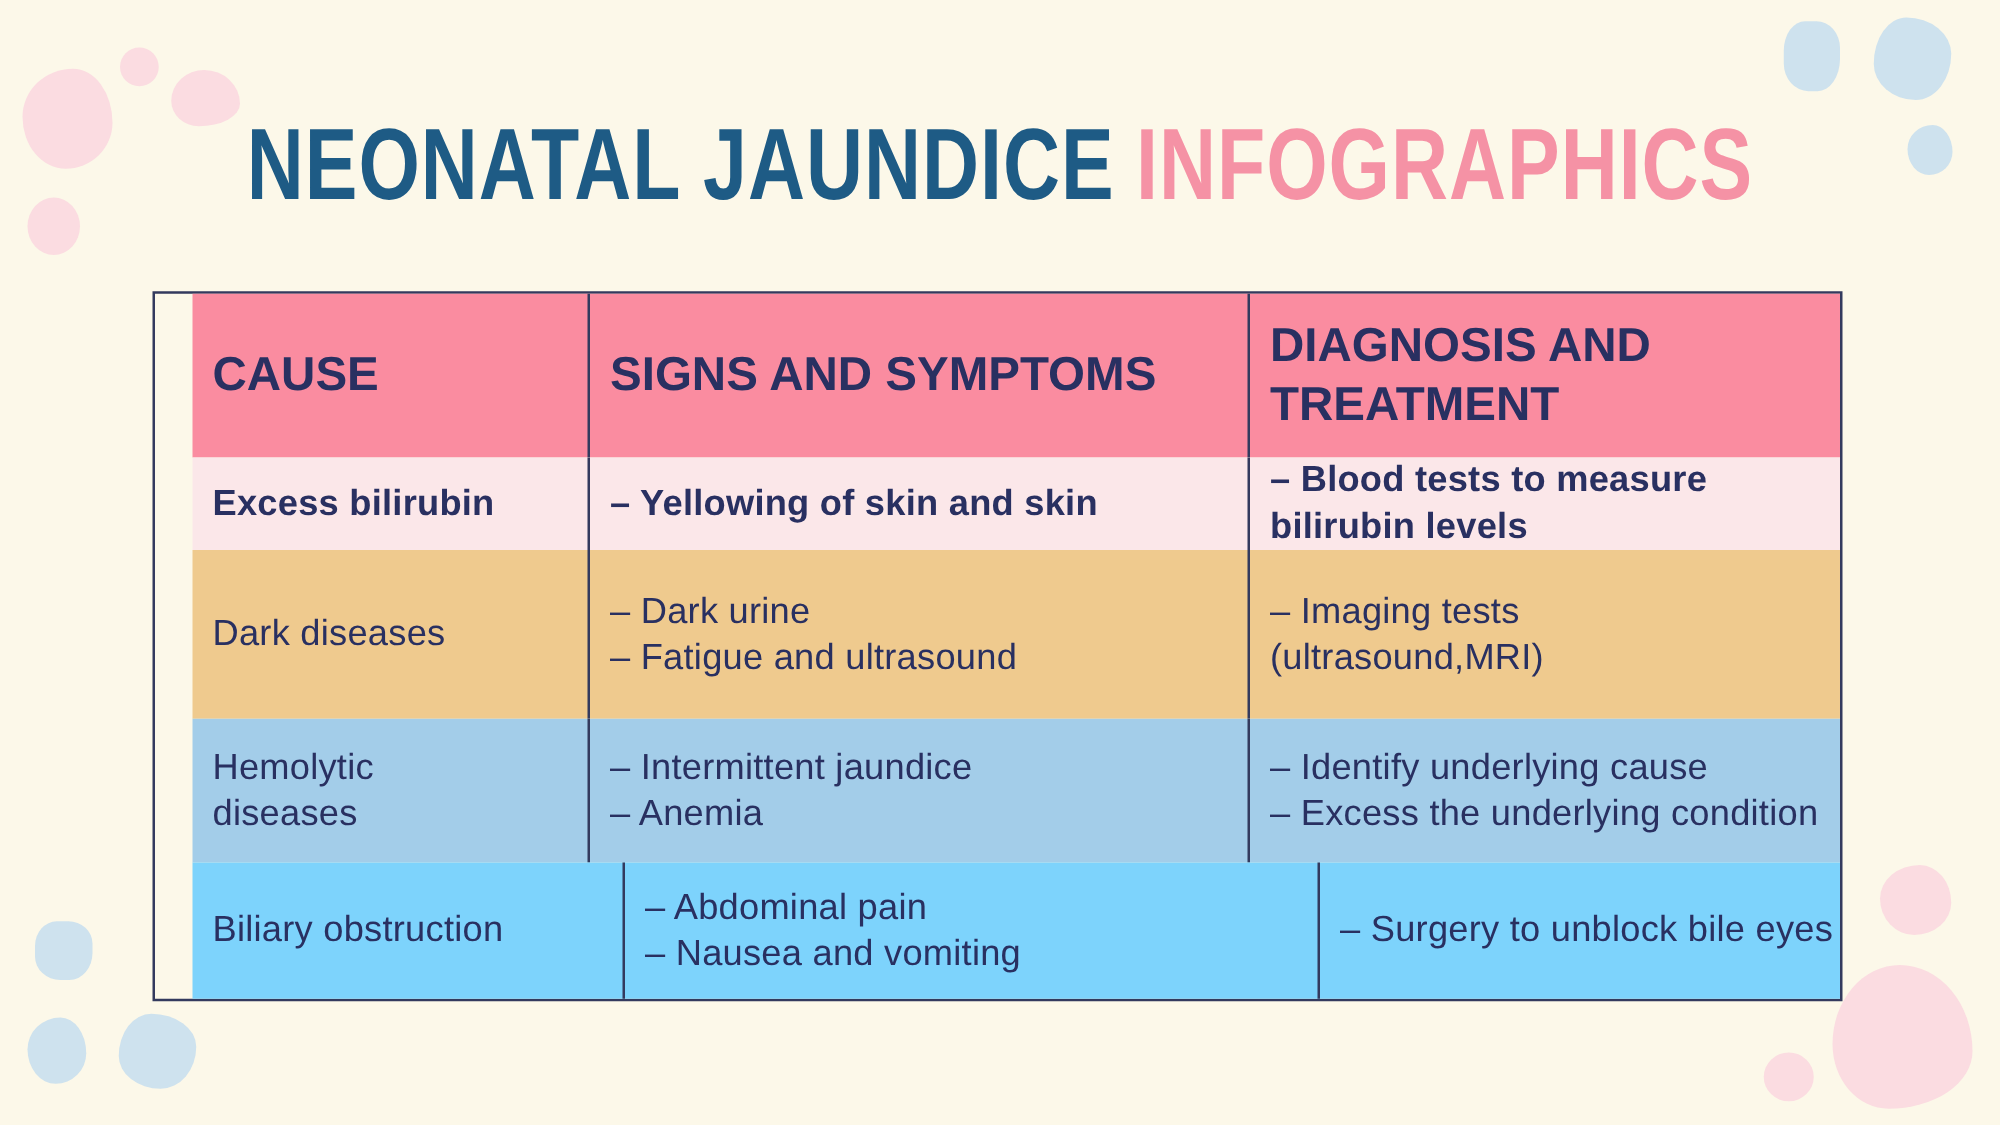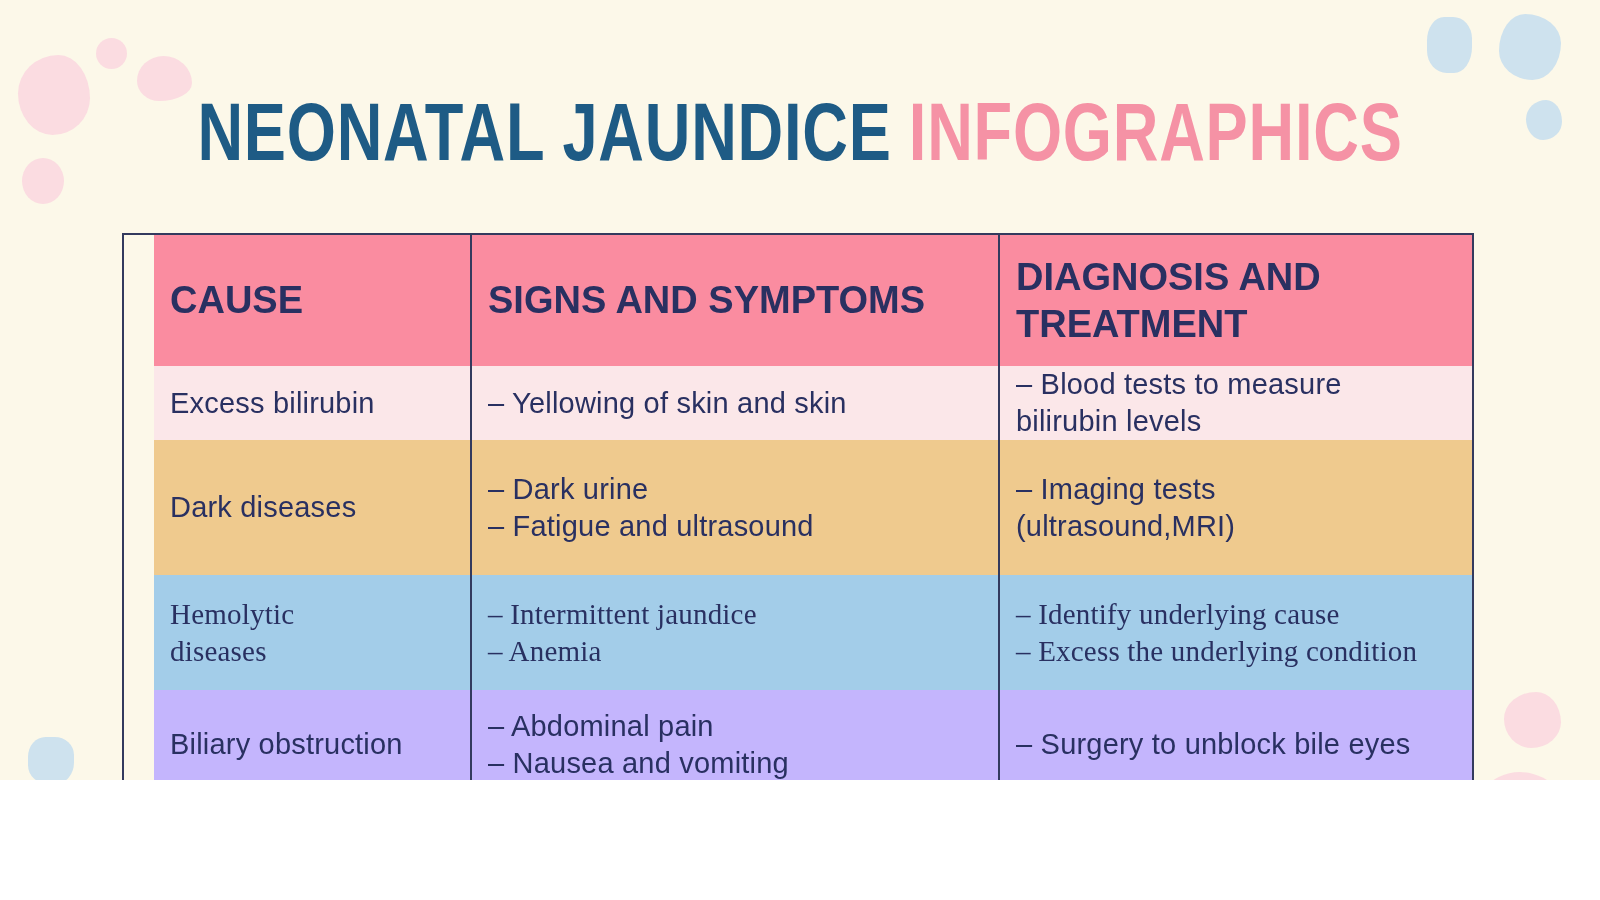--- a/index.html
+++ b/index.html
@@ -4,21 +4,21 @@
 <style>
   * { margin: 0; padding: 0; box-sizing: border-box; }
   html, body { width: 1600px; height: 900px; }
   body {
     font-family: "Liberation Sans", sans-serif;
     overflow: hidden;
   }
   .stage {
     position: relative;
     width: 1600px;
-    height: 780px;
+    height: 900px;
     background: var(--bg, #FCF8E9);
     overflow: hidden;
   }
 
   
   .blob { position: absolute; }
   .blob.pink { background: var(--blob-pink, #FBDCE1); }
   .blob.blue { background: var(--blob-blue, #CEE2EE); }
   .br-a { border-radius: 56% 44% 52% 48% / 48% 54% 46% 52%; }
   .br-b { border-radius: 50%; }
@@ -58,21 +58,21 @@
     flex-direction: column;
     color: var(--text, #293061);
     padding-left: 30px;
   }
   .trow {
     display: grid;
     grid-template-columns: 316px 528px 504px;
     flex: 0 0 auto;
   }
   .trow.header { height: 131px; background: var(--header-bg, #FA8CA0); }
-  .trow:nth-child(2) { height: 74px; }
+  .trow:nth-child(2) { height: 74px; font-weight: bold; }
   .trow:nth-child(3) { height: 135px; }
   .trow:nth-child(4) { height: 115px; }
   .trow:nth-child(5) { height: 109px; }
   .cell {
     display: flex;
     flex-direction: column;
     justify-content: center;
     padding: 0 16px;
     font-size: 29px;
     line-height: 1.27;
@@ -127,26 +127,26 @@
         <div class="cell"><div>– Yellowing of skin and skin</div></div>
         <div class="cell"><div>– Blood tests to measure
 bilirubin levels</div></div>
       </div>
       <div class="trow" style="background: rgb(239, 202, 142);">
         <div class="cell">Dark diseases</div>
         <div class="cell"><div>– Dark urine</div><div>– Fatigue and ultrasound</div></div>
         <div class="cell"><div>– Imaging tests
 (ultrasound,MRI)</div></div>
       </div>
-      <div class="trow" style="background: rgb(163, 205, 233); font-family: Liberation Serif, serif;">
+      <div class="trow" style="background: rgb(163, 205, 233);">
         <div class="cell">Hemolytic
 diseases</div>
         <div class="cell"><div>– Intermittent jaundice</div><div>– Anemia</div></div>
         <div class="cell"><div>– Identify underlying cause</div><div>– Excess the underlying condition</div></div>
       </div>
-      <div class="trow" style="background: #c4b5fd;">
+      <div class="trow" style="background: #7dd3fc; gap: 28px;">
         <div class="cell">Biliary obstruction</div>
         <div class="cell"><div>– Abdominal pain</div><div>– Nausea and vomiting</div></div>
         <div class="cell"><div>– Surgery to unblock bile eyes</div></div>
       </div>
     </div>
 
 </div>
 
 </body></html>

